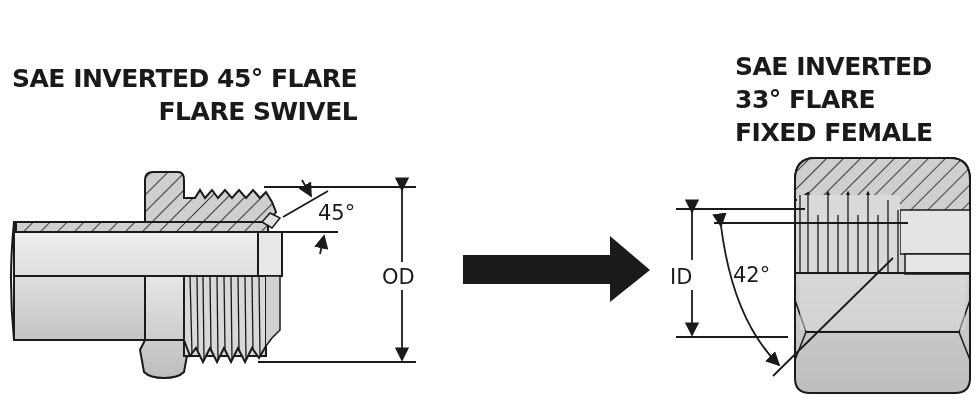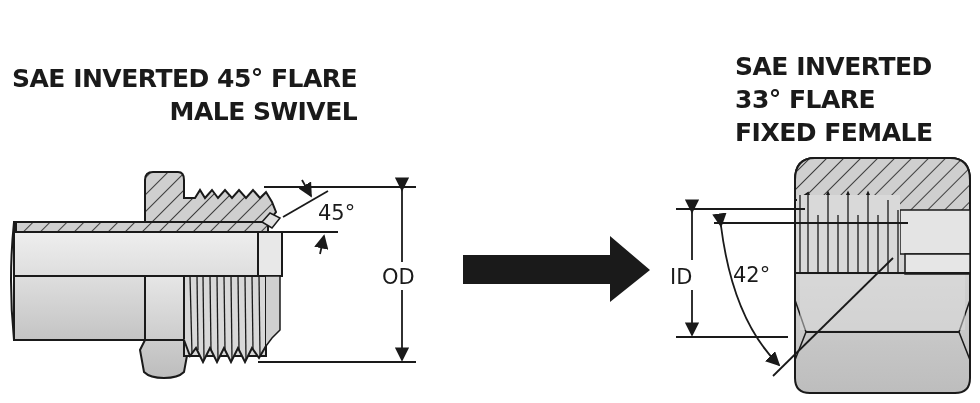--- a/index.html
+++ b/index.html
@@ -9,21 +9,21 @@
   .title-right { left: 735px; top: 20px; width: 230px; text-align: left; margin-top: 30px; }
   .title span { display: block; white-space: nowrap; }
   svg { position: absolute; left: 0; top: 0; }
   .lbl { font-family: "DejaVu Sans", sans-serif; font-size: 21px; fill: #1a1a1a; }
 </style>
 </head>
 <body>
 
 <div class="title title-left">
   <span>SAE INVERTED 45°  FLARE</span>
-  <span>MALE SWIVEL</span>
+  <span>FLARE SWIVEL</span>
 </div>
 
 <div class="title title-right">
   <span>SAE INVERTED</span>
   <span>33°  FLARE</span>
   <span>FIXED FEMALE</span>
 </div>
 
 <svg width="980" height="403" viewBox="0 0 980 403">
   <defs>

